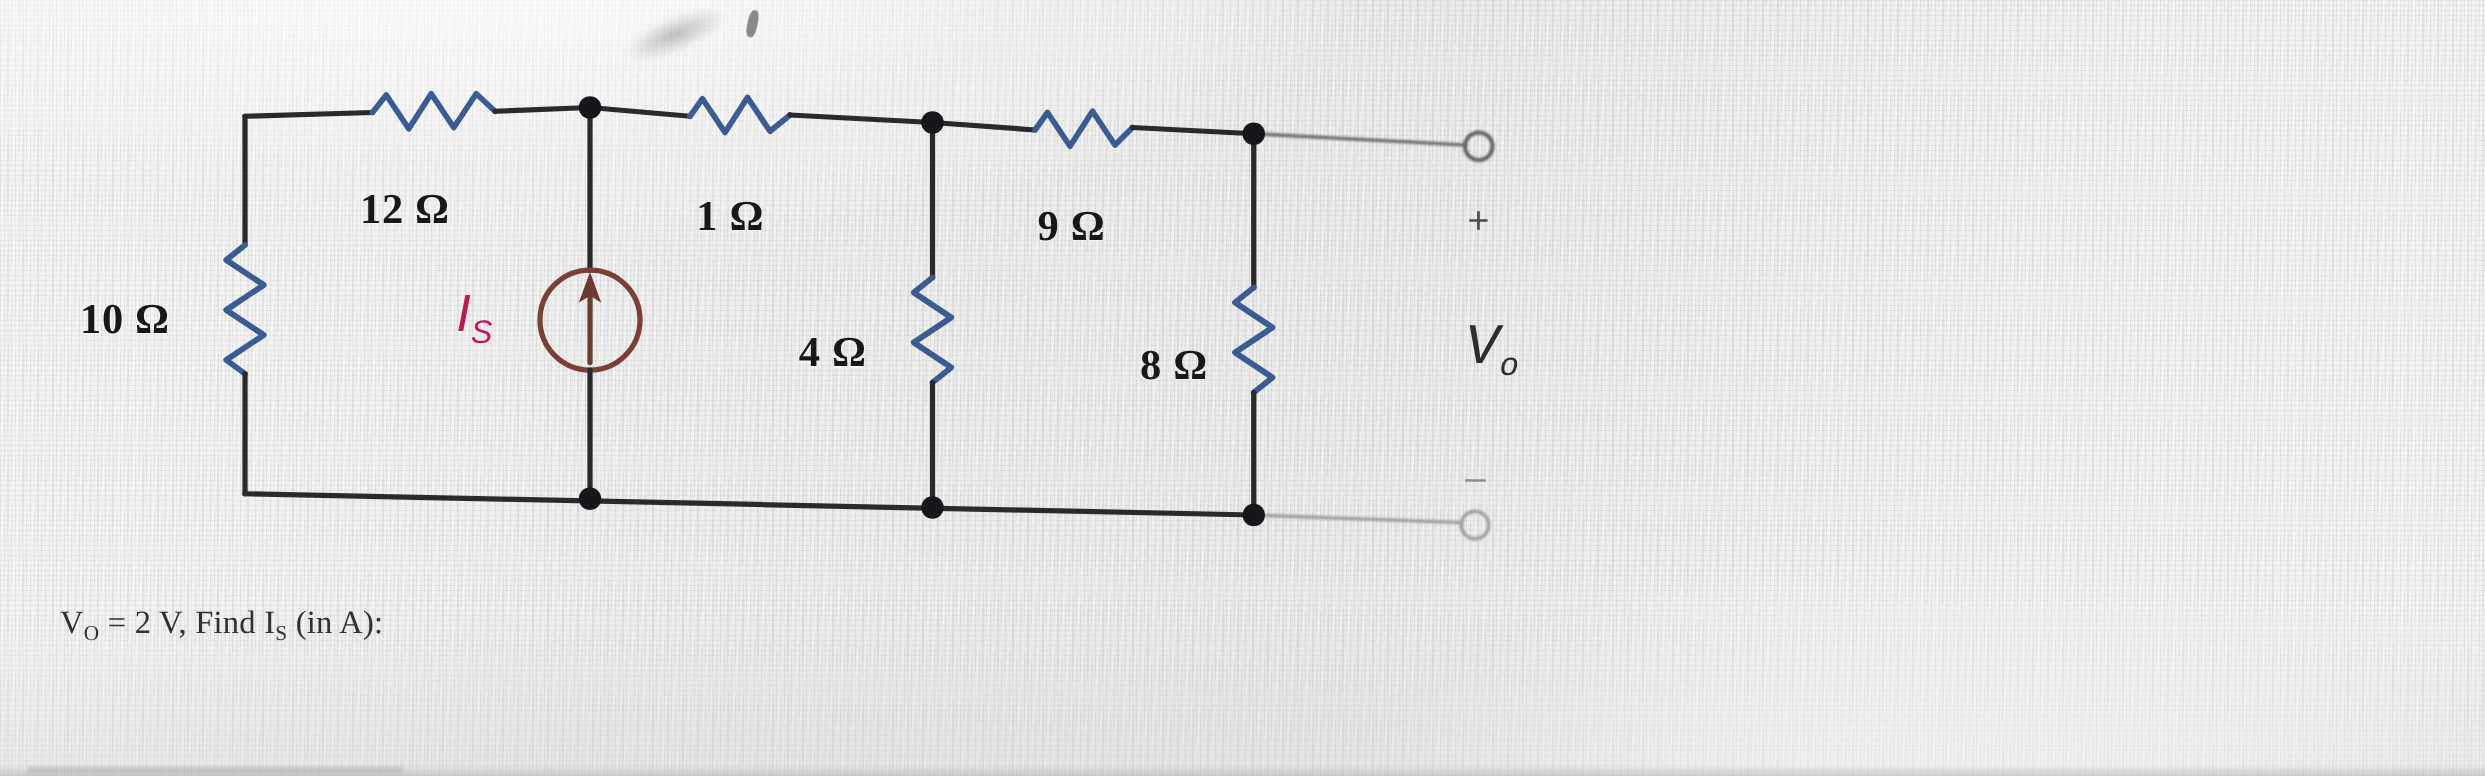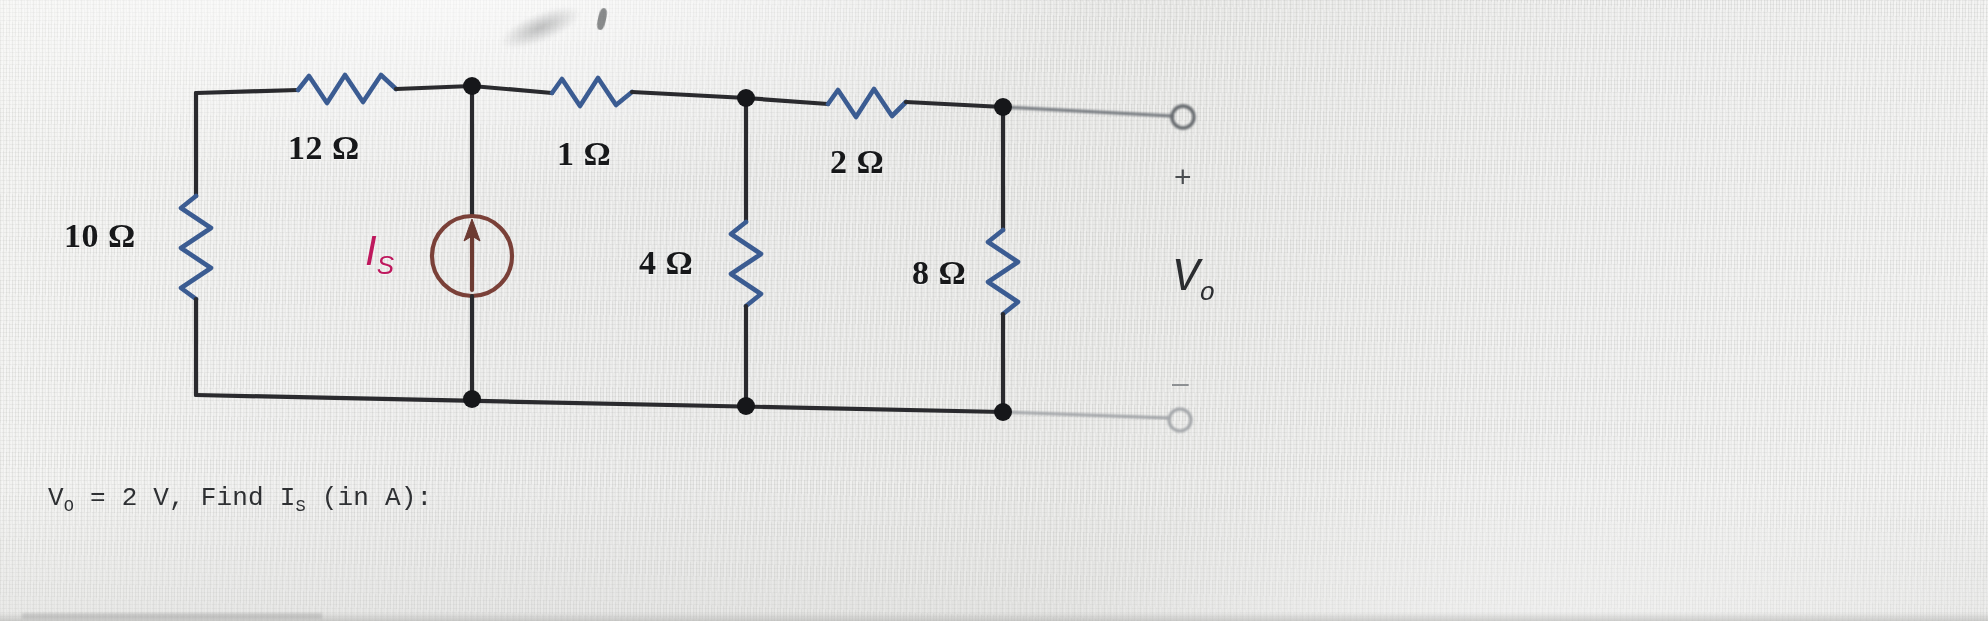--- a/index.html
+++ b/index.html
@@ -104,21 +104,21 @@
   
   .lbl {
     position: absolute;
     color: #17181a;
     font-family: "Liberation Serif", serif;
     font-size: 34px;
     white-space: nowrap;
     letter-spacing: .5px;
     text-shadow: 0 1px 0 rgba(255,255,255,.55);
   }
-  .lbl.ohm-lbl { font-weight: 700; }
+  .lbl.ohm-lbl { font-weight: 700; margin-top: 20px; }
 
   .srclbl {
     position: absolute;
     color: #be185d;
     font-family: Liberation Sans, sans-serif;
     font-style: italic;
     font-size: 42px;
     white-space: nowrap;
     text-shadow: 0 1px 0 rgba(255,255,255,.5);
   }
@@ -145,21 +145,21 @@
     font-size: 30px;
     line-height: 1;
   }
   .sign.faint { color: #8d9093; }
 
   .question {
     position: absolute;
     left: 48px;
     top: 483px;
     color: #2e3033;
-    font-family: Liberation Mono, monospace;
+    font-family: Liberation Serif, serif;
     font-size: 26px;
     letter-spacing: .2px;
     white-space: nowrap;
   }
   .question sub {
     font-size: 17px;
   }
 </style>
 </head>
 <body>
@@ -240,21 +240,21 @@
     <circle cx="746" cy="406" r="9" fill="#16171a"></circle>
     <circle cx="1003" cy="412" r="9" fill="#16171a"></circle>
   </svg>
 
   <div class="lbl ohm-lbl" style="left:64px;  top:217px;">10 Ω</div>
 
   <div class="lbl ohm-lbl" style="left:288px; top:129px;">12 Ω</div>
 
   <div class="lbl ohm-lbl" style="left:557px; top:135px;">1 Ω</div>
 
-  <div class="lbl ohm-lbl" style="left:830px; top:143px;">2 Ω</div>
+  <div class="lbl ohm-lbl" style="left:830px; top:143px;">9 Ω</div>
 
   <div class="lbl ohm-lbl" style="left:639px; top:244px;">4 Ω</div>
 
   <div class="lbl ohm-lbl" style="left:912px; top:254px;">8 Ω</div>
 
   <div class="srclbl" style="left:365px; top:227px;">
     <span>I</span><sub>S</sub>
   </div>
 
   <div class="sign" style="left:1174px; top:162px;">+</div>

